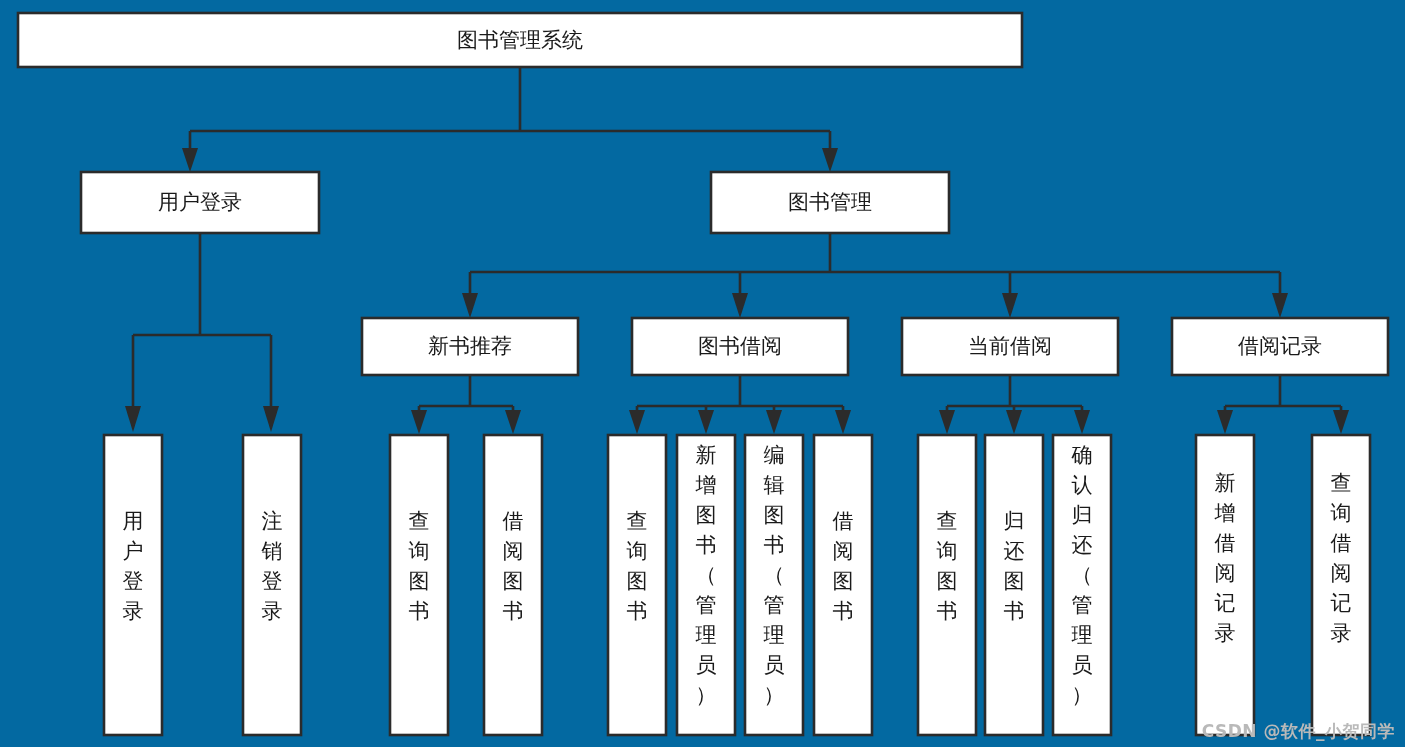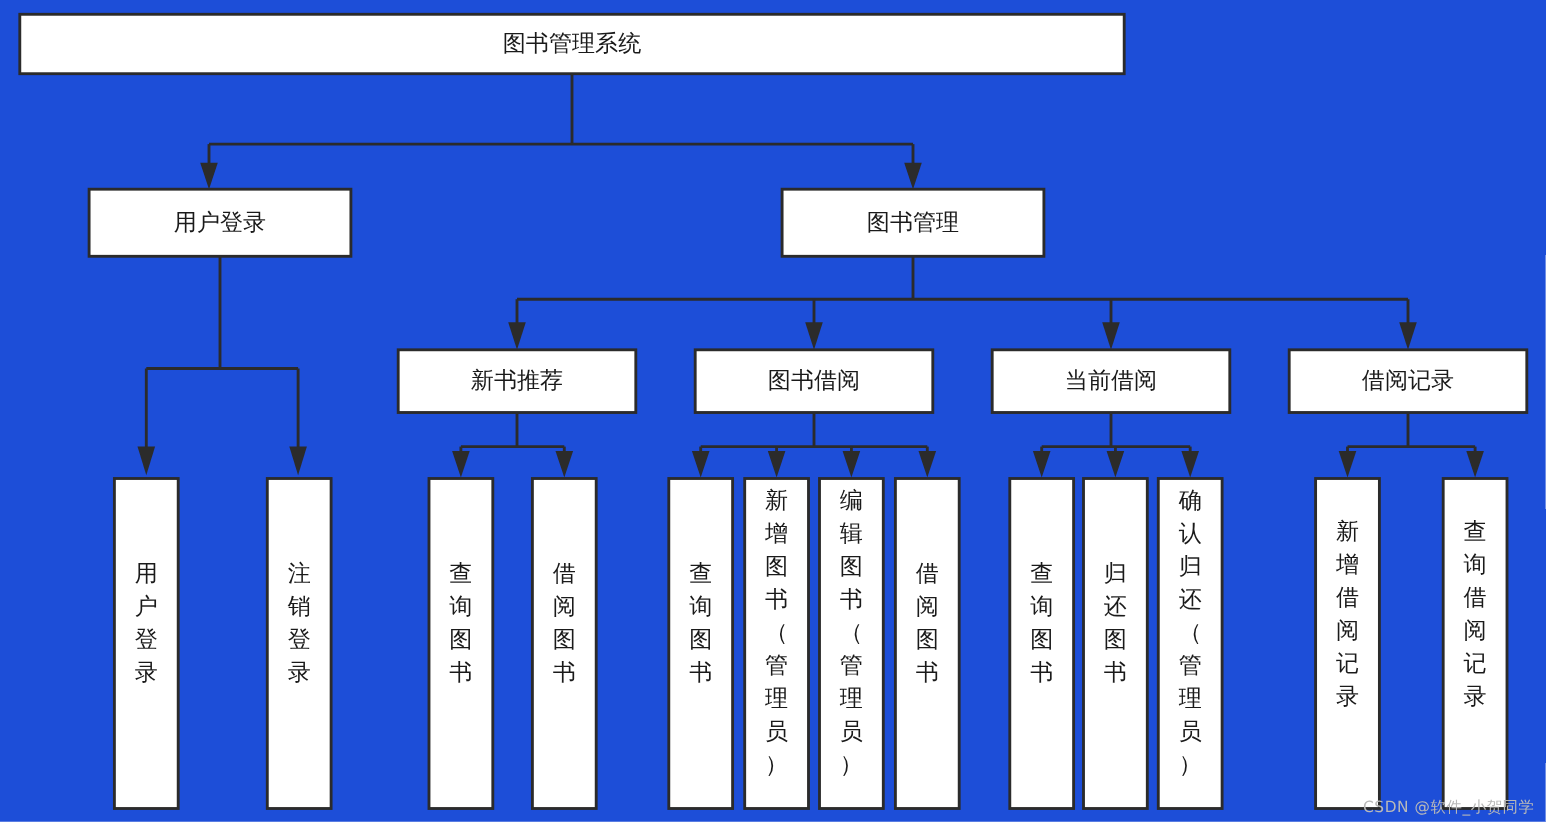--- a/index.html
+++ b/index.html
@@ -11,21 +11,21 @@
   body {
     width: 1405px;
     height: 747px;
     overflow: hidden;
     font-family: "DejaVu Sans", "Liberation Sans", sans-serif;
   }
   #diagram-root {
     position: relative;
     width: 1405px;
     height: 747px;
-    background: #1d4ed8;
+    background: #0369a1;
   }
   #tree-svg {
     position: absolute;
     left: 0;
     top: 0;
     width: 1405px;
     height: 747px;
   }
   .node-rect {
     fill: #ffffff;
@@ -53,25 +53,26 @@
     font-family: "DejaVu Sans", "Liberation Sans", sans-serif;
     font-size: 21px;
     fill: #1a1a1a;
     text-anchor: middle;
   }
   .watermark {
     position: absolute;
     right: 10px;
     bottom: 4px;
     font-family: "DejaVu Sans", "Liberation Sans", sans-serif;
-    font-size: 14px;
+    font-size: 17px;
     color: #b9b9b9;
     letter-spacing: 0.5px;
     white-space: nowrap;
     user-select: none;
+    font-weight: bold;
   }
 </style>
 </head>
 <body>
 
 <div id="diagram-root">
 
   <svg id="tree-svg" viewBox="0 0 1405 747" xmlns="http://www.w3.org/2000/svg">
 
     <g>

